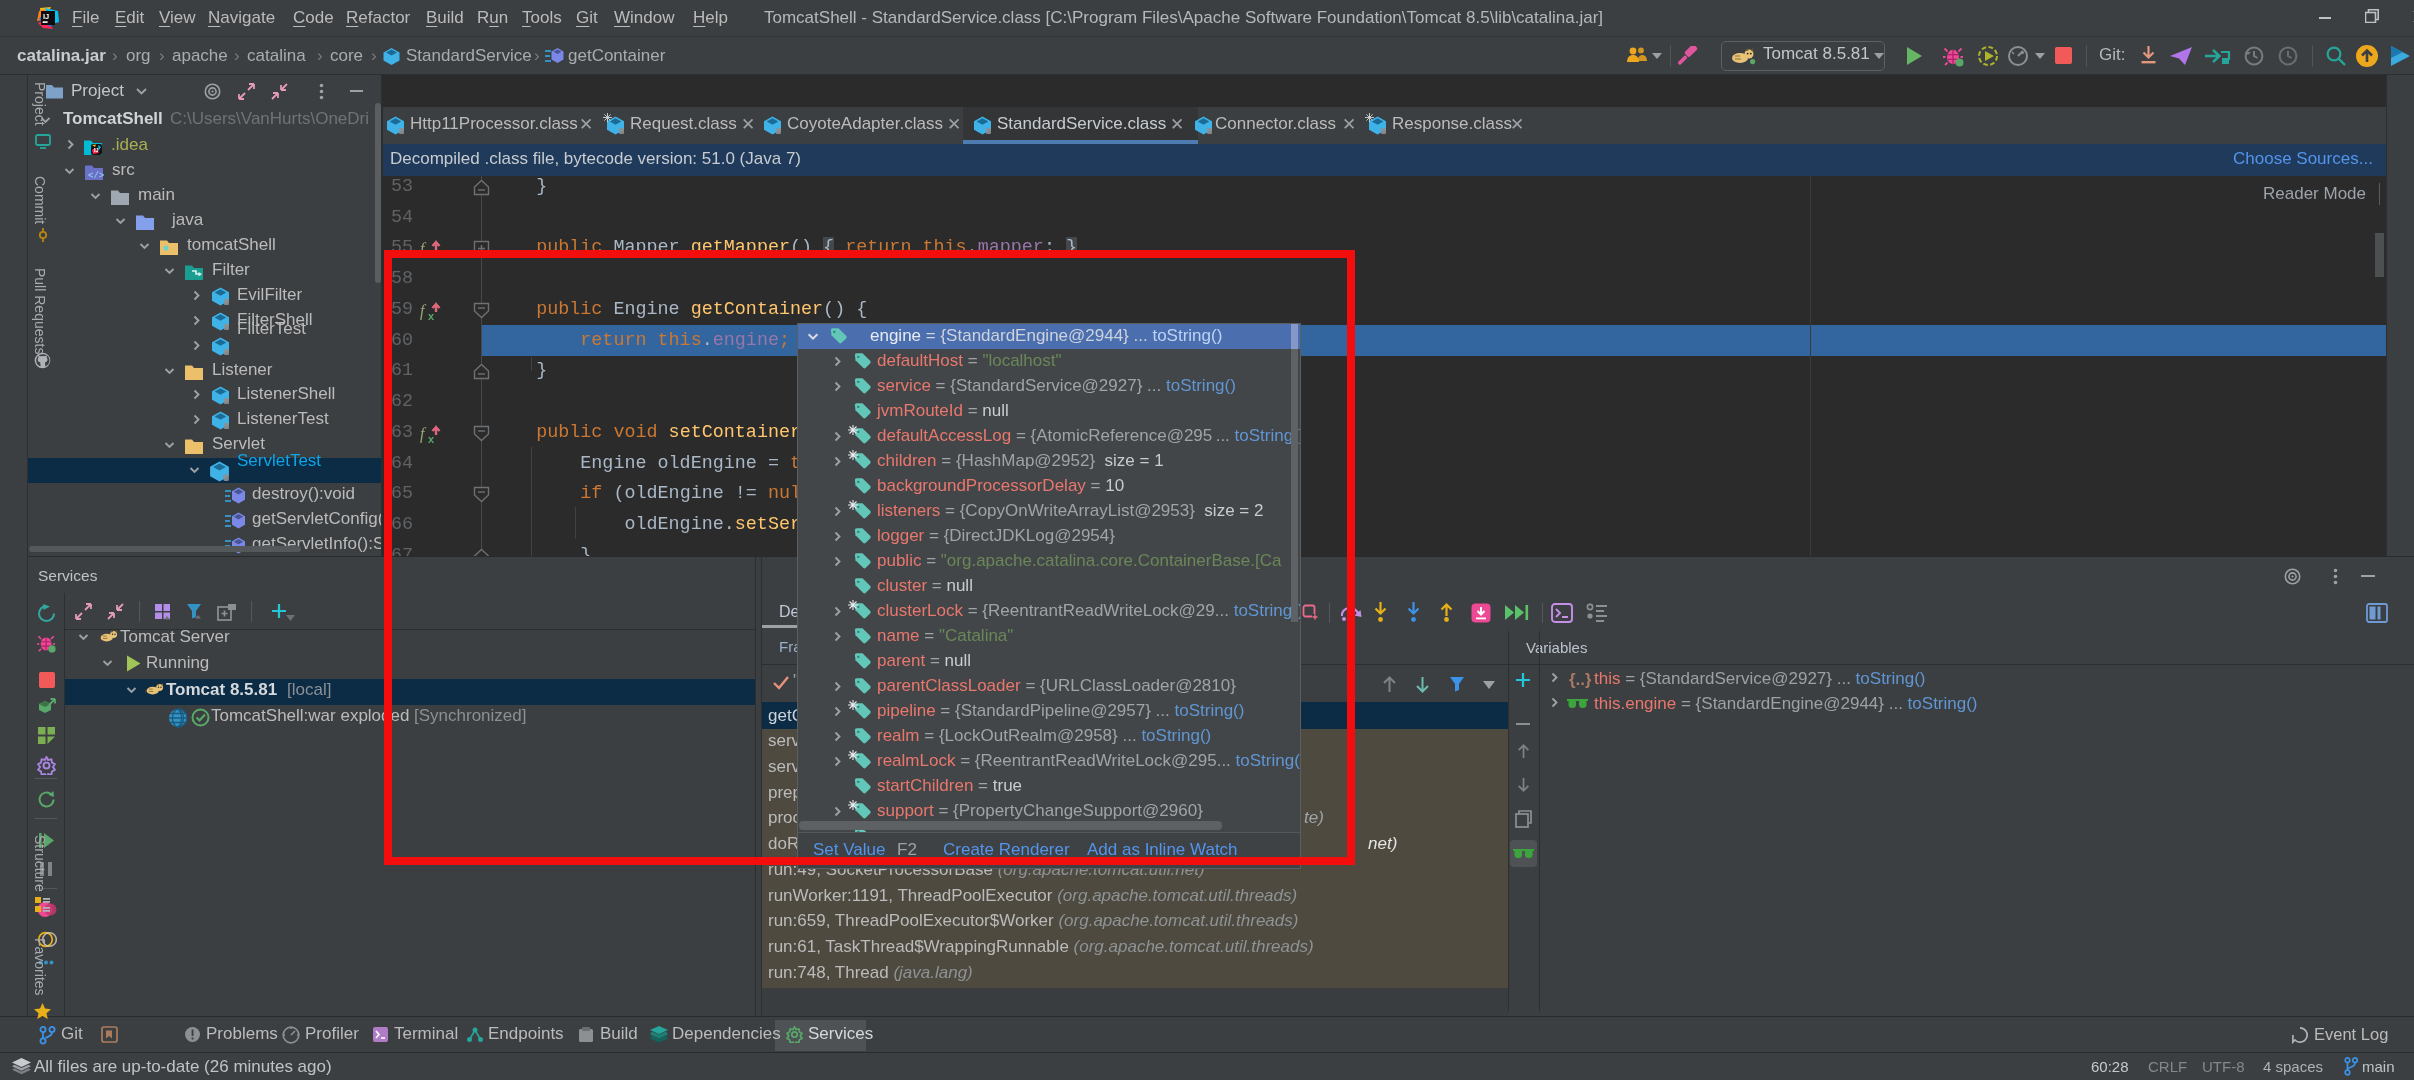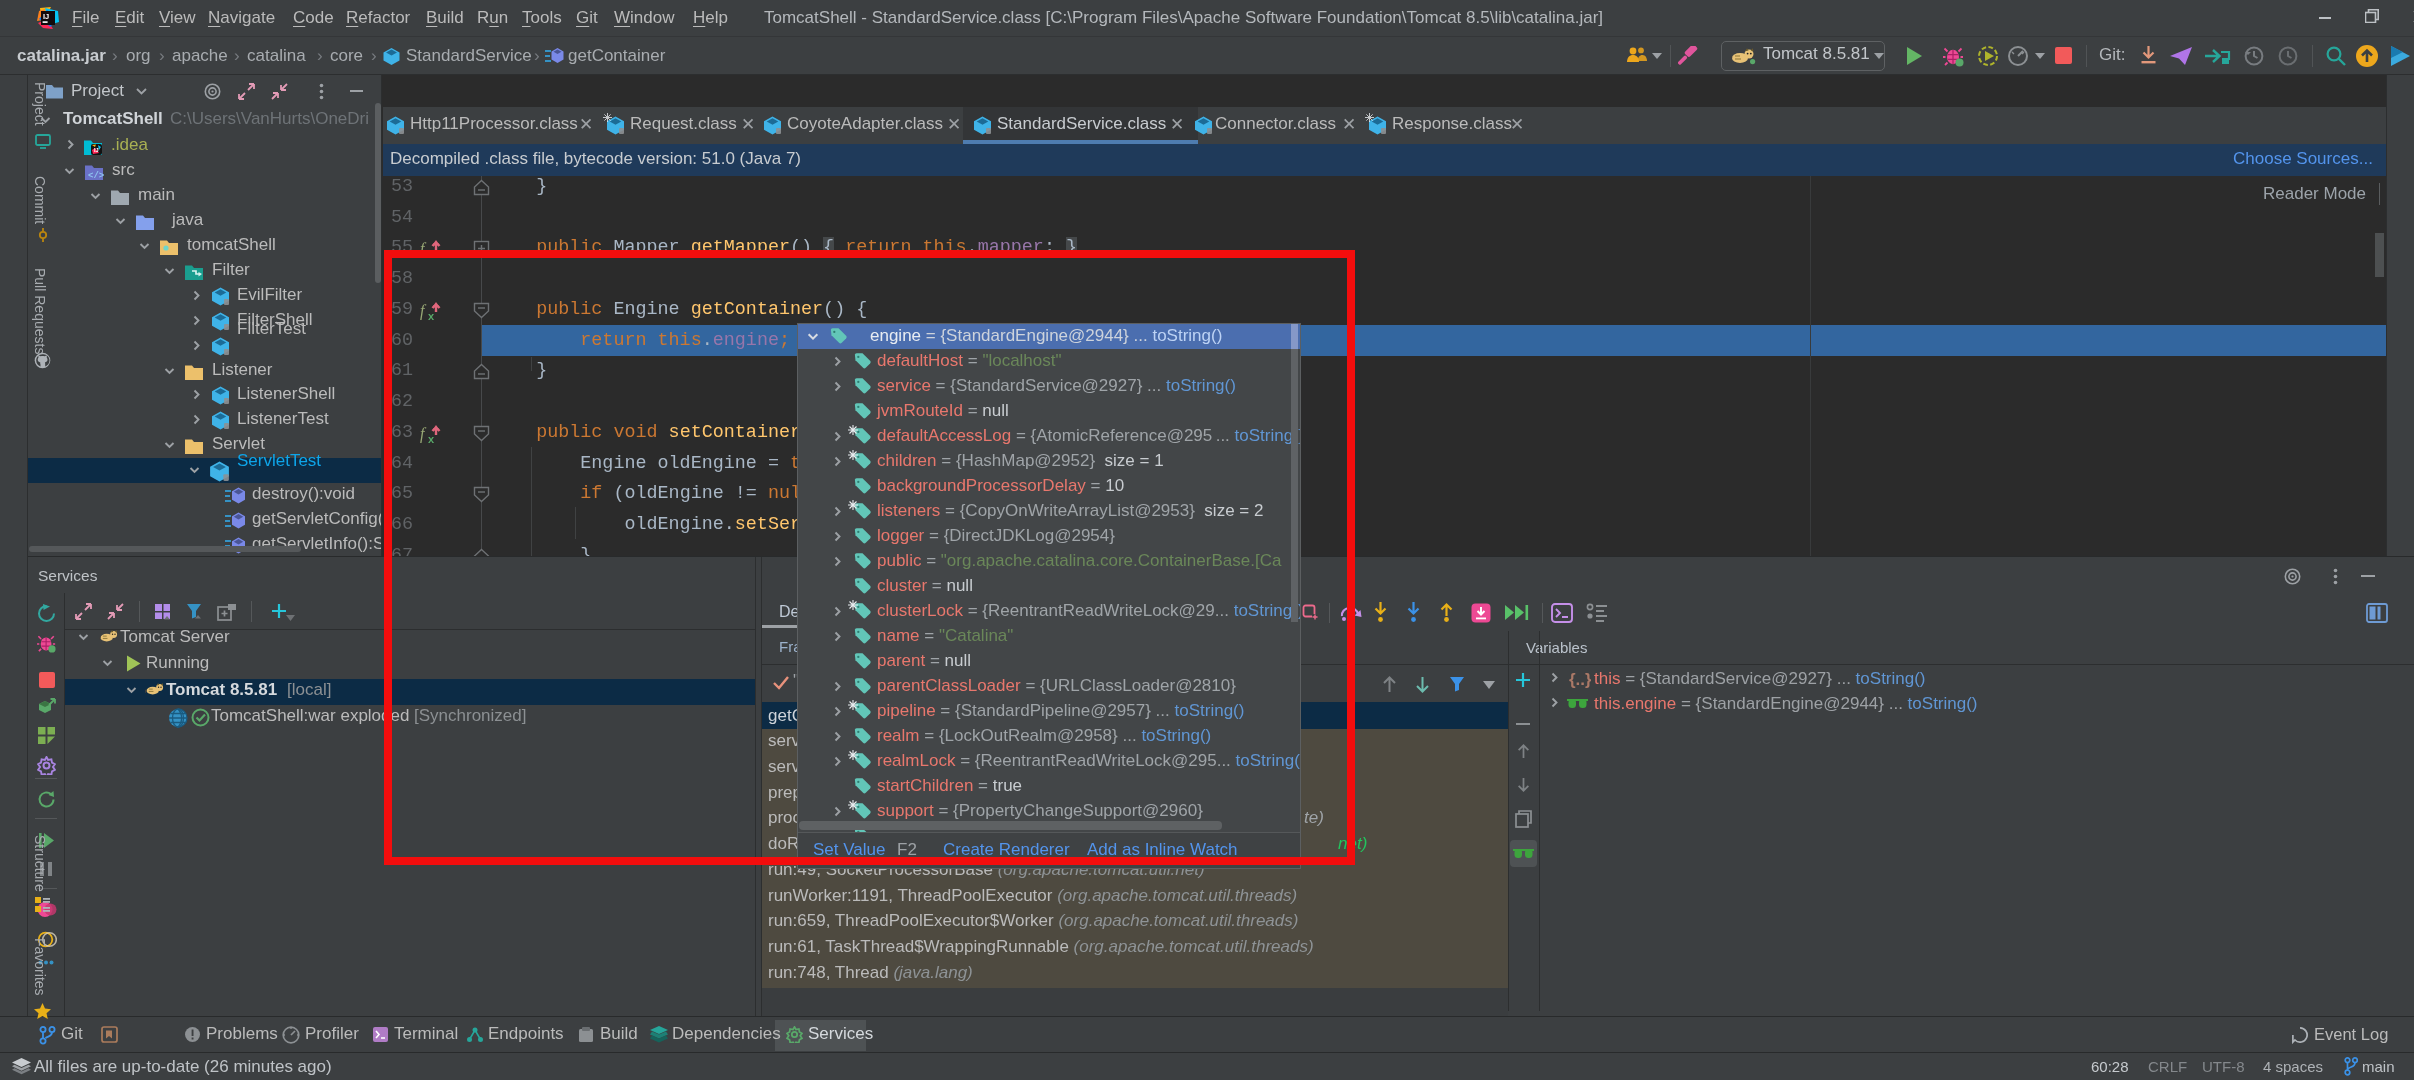--- a/index.html
+++ b/index.html
@@ -831,21 +831,21 @@
       <div class="abs" style="left:734px;top:145px;width:746px;height:27px;background:#0C2B45;"></div>
       <div class="abs ui" style="left:740px;top:149px;width:57px;overflow:hidden;color:#CFD4DA;">getContainer:60, StandardService (org.apache.catalina.core)</div>
 
       <div class="abs" style="left:734px;top:172px;width:746px;height:259px;background:#4E4A40;"></div>
       <div class="abs ui fr" style="top:174px;">service:144, StandardService (org.apache.catalina.core)</div>
       <div class="abs ui fr" style="top:200px;">service:357, CoyoteAdapter (org.apache.catalina.connector)</div>
       <div class="abs ui fr" style="top:226px;">prepareRequest:66, Http11Processor (org.apache.coyote.http11)</div>
       <div class="abs ui fr" style="top:251px;">process:66, AbstractProcessorLight</div>
       <div class="abs ui fr" style="top:277px;">doRun:1707, NioEndpoint$SocketProcessor</div>
       <span class="abs ui" style="left:1276px;top:251px;color:#9FA4A8;font-style:italic;">te)</span>
-      <span class="abs ui" style="left:1310px;top:277px;color:#22c55e;font-style:italic;">net)</span>
+      <span class="abs ui" style="left:1340px;top:277px;color:#e5e5e5;font-style:italic;">net)</span>
       <div class="abs ui fr2" style="top:303px;">run:49, SocketProcessorBase <i>(org.apache.tomcat.util.net)</i></div>
       <div class="abs ui fr2" style="top:329px;">runWorker:1191, ThreadPoolExecutor <i>(org.apache.tomcat.util.threads)</i></div>
       <div class="abs ui fr2" style="top:354px;">run:659, ThreadPoolExecutor$Worker <i>(org.apache.tomcat.util.threads)</i></div>
       <div class="abs ui fr2" style="top:380px;">run:61, TaskThread$WrappingRunnable <i>(org.apache.tomcat.util.threads)</i></div>
       <div class="abs ui fr2" style="top:406px;">run:748, Thread <i>(java.lang)</i></div>
       <div class="abs" style="left:734px;top:431px;width:746px;height:29px;background:#3A3D3F;"></div>
 
       <div class="abs" style="left:1511px;top:74px;width:1px;height:380px;background:#2C2E2F;"></div>
       <svg class="abs" style="left:1487px;top:115px;" width="16" height="16" viewBox="0 0 16 16">
           <path d="M8 1 V15 M1 8 H15" stroke="#26C6DA" stroke-width="2.2"></path>

